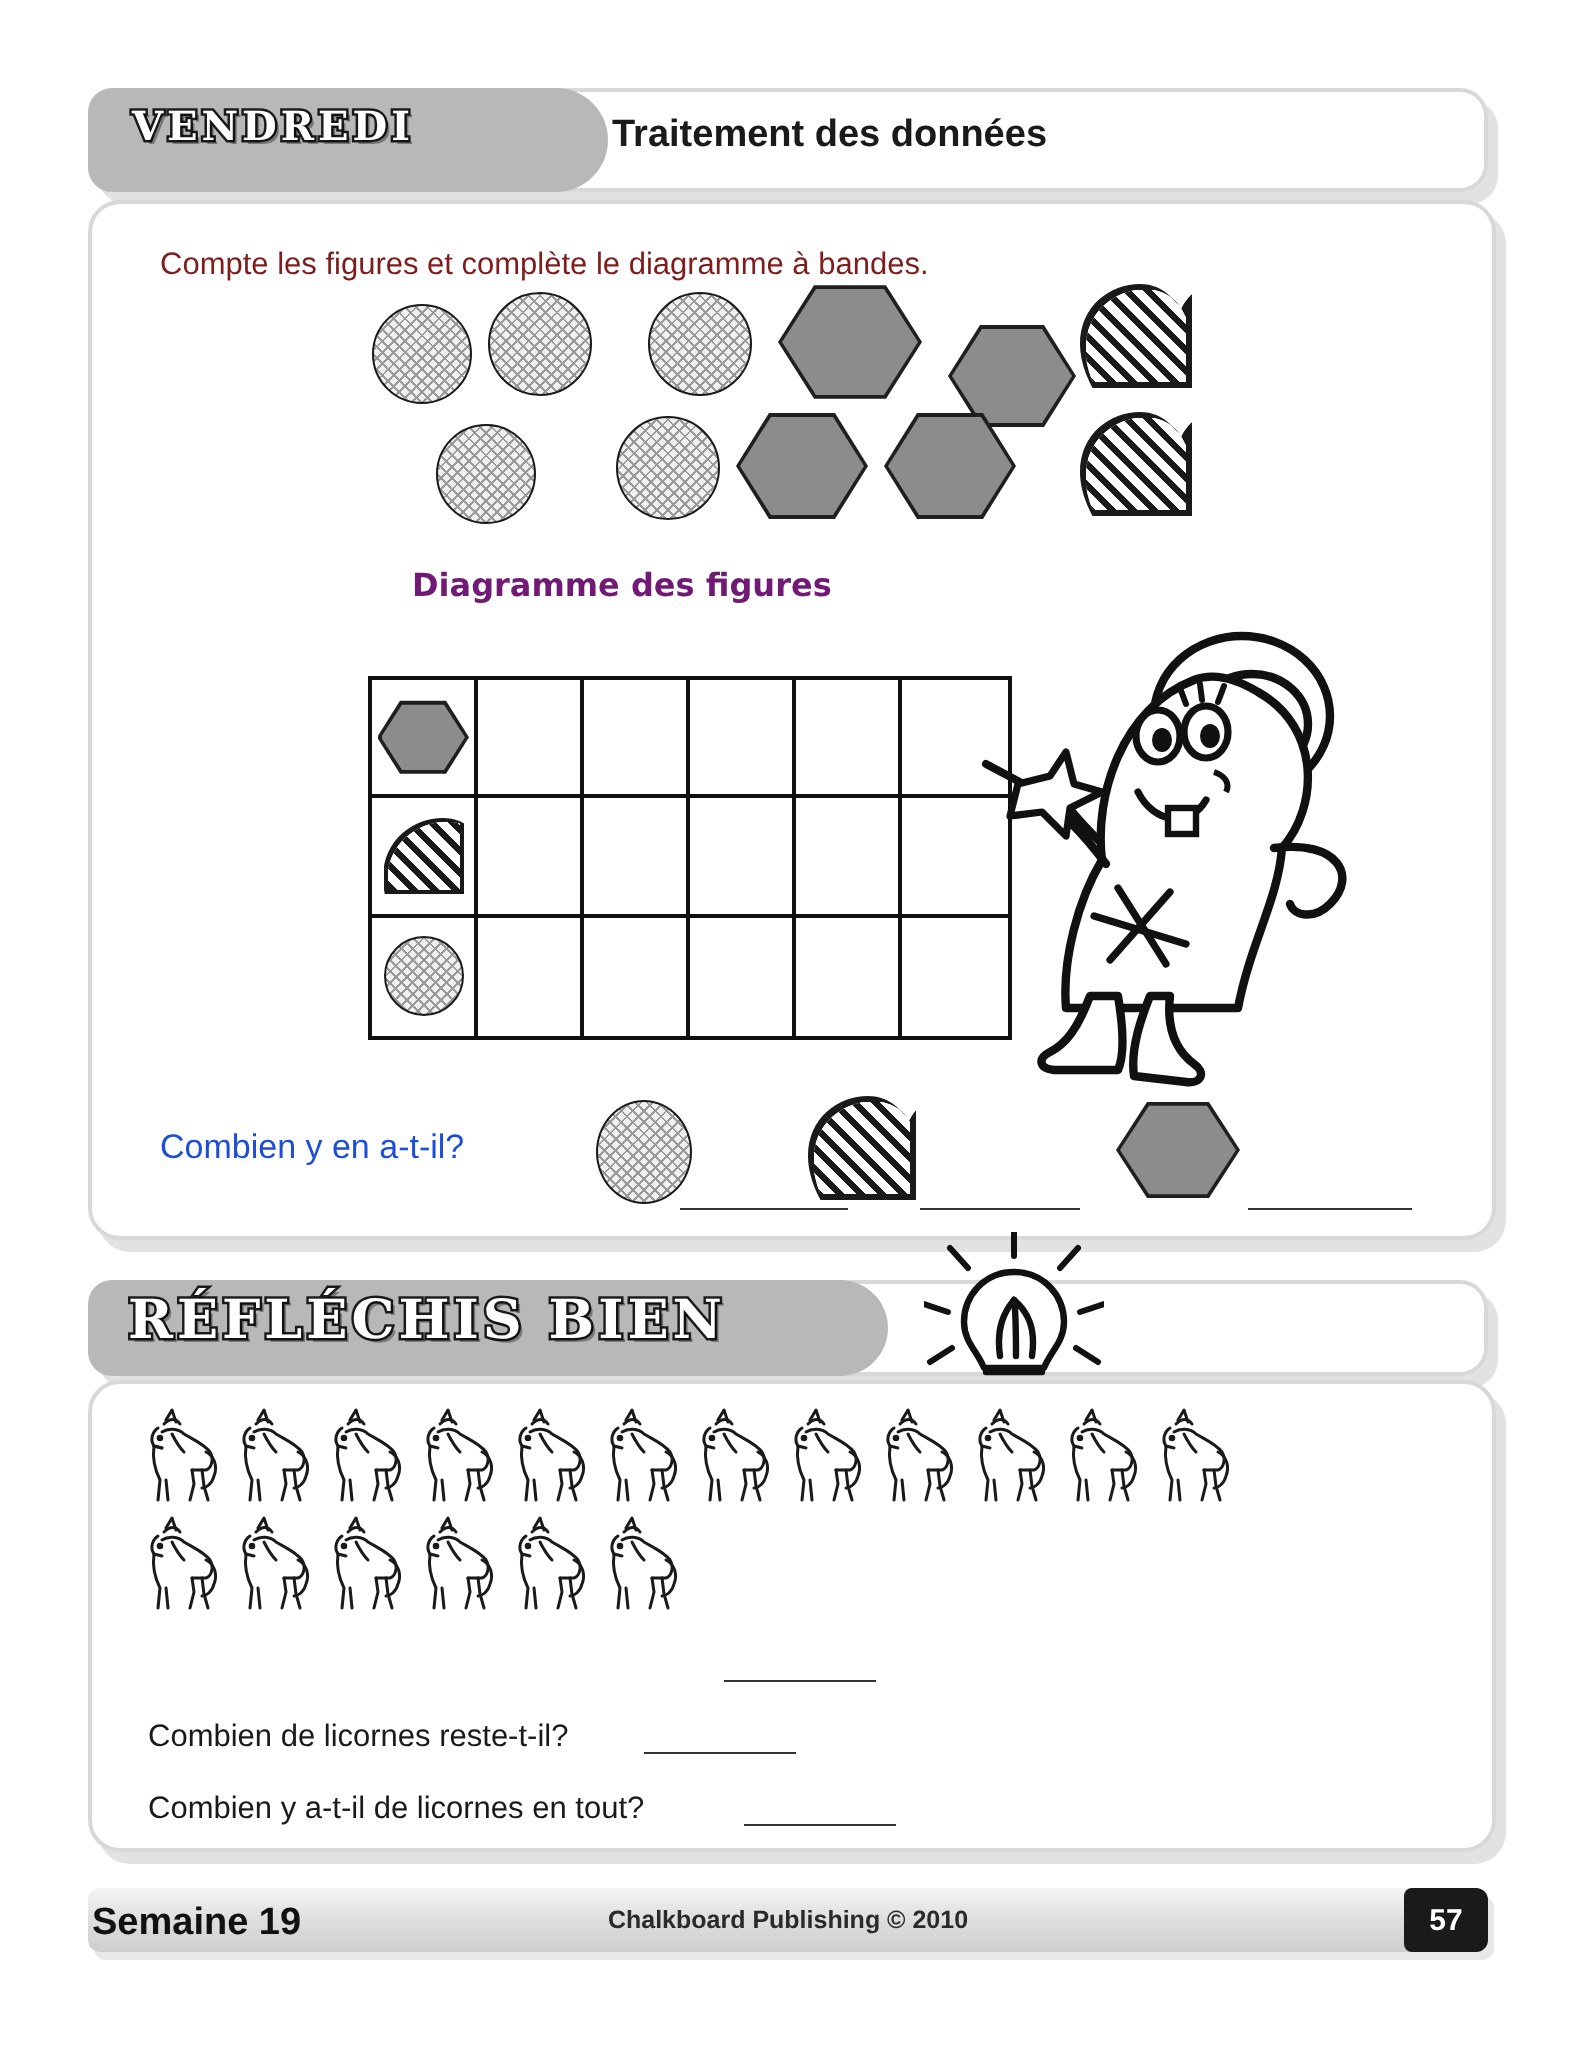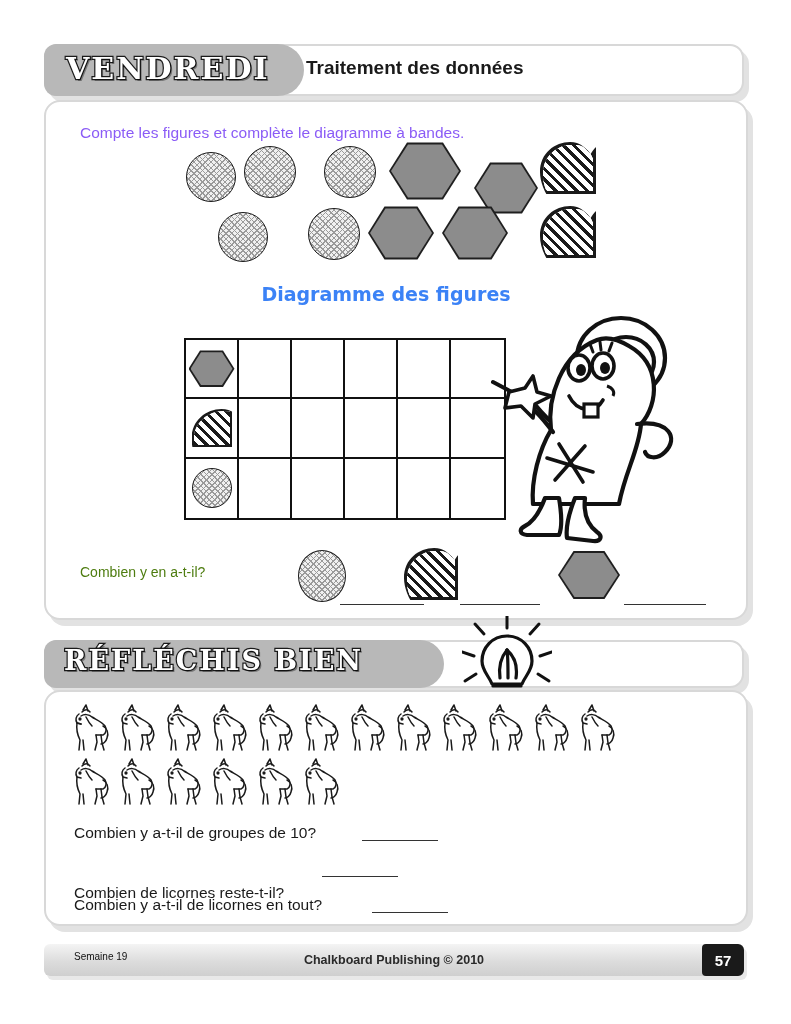--- a/index.html
+++ b/index.html
@@ -53,21 +53,21 @@
     left: 0; top: 0;
     width: 260px; height: 52px;
     background: #b8b8b8;
     border-radius: 14px 30px 30px 14px;
   }
   .day-badge-text {
     position: absolute;
     left: 22px;
     top: 7px;
     font-family: "DejaVu Serif", serif;
-    font-size: 30px;
+    font-size: 20px;
     font-weight: bold;
     letter-spacing: 2px;
     color: #ffffff;
     -webkit-text-stroke: 2.5px #1a1a1a;
     paint-order: stroke fill;
     text-shadow: 2px 2px 0 rgba(0,0,0,0.35);
     white-space: nowrap;
   }
   .day-subject {
     position: absolute;
@@ -84,21 +84,21 @@
     left: 44px;
     top: 100px;
     width: 700px;
     height: 516px;
   }
   .instruction {
     position: absolute;
     left: 34px;
     top: 22px;
     font-size: 15.5px;
-    color: #8b5cf6;
+    color: #7f1d1d;
     white-space: nowrap;
   }
 
   
   .shape-pool { position: absolute; left: 0; top: 0; width: 700px; height: 180px; }
   .shape { position: absolute; }
 
   .circle-sh {
     border-radius: 50%;
     border: 1.6px solid #1a1a1a;
@@ -123,25 +123,24 @@
     background-image: repeating-linear-gradient(45deg, #1a1a1a 0 3.2px, #ffffff 3.2px 7.5px);
     clip-path: path("M 50,100 C 16,72 0,49 0,30 C 0,11 15,0 30,0 C 40,0 47,6 50,14 C 53,6 60,0 70,0 C 85,0 100,11 100,30 C 100,49 84,72 50,100 Z");
   }
 
   
   .chart-title {
     position: absolute;
     left: 160px;
     top: 182px;
     width: 360px;
-    text-align: center;
     font-family: "DejaVu Sans", sans-serif;
-    font-size: 19px;
+    font-size: 16px;
     font-weight: bold;
-    color: #3b82f6;
+    color: #701a75;
     line-height: 1.12;
   }
 
   
   .chart-grid {
     position: absolute;
     left: 138px;
     top: 236px;
     width: 322px;
     height: 182px;
@@ -172,22 +171,22 @@
     top: 210px;
     width: 200px;
     height: 245px;
   }
 
   
   .count-question {
     position: absolute;
     left: 34px;
     top: 462px;
-    font-size: 14px;
-    color: #4d7c0f;
+    font-size: 17px;
+    color: #1d4ed8;
     white-space: nowrap;
   }
   .count-item { position: absolute; }
   .blank-line {
     position: absolute;
     height: 0;
     border-bottom: 1.6px solid #333333;
   }
 
   
@@ -260,23 +259,23 @@
     left: 44px;
     top: 944px;
     width: 700px;
     height: 32px;
     background: linear-gradient(to bottom, #f4f4f4 0%, #dcdcdc 55%, #cfcfcf 100%);
     border-radius: 6px;
     box-shadow: 3px 4px 0 0 #e8e8e8;
   }
   .footer-left {
     position: absolute;
-    left: 30px; top: 7px;
-    font-size: 10px;
-    font-weight: normal;
+    left: 2px; top: 7px;
+    font-size: 19px;
+    font-weight: bold;
     color: #111111;
   }
   .footer-center {
     position: absolute;
     left: 0; top: 9px;
     width: 700px;
     text-align: center;
     font-size: 12.5px;
     font-weight: bold;
     color: #2a2a2a;
@@ -750,24 +749,23 @@
               <path d="M26 31 L27 38 L25 46"></path>
               <path d="M31 31 L32 39 L34 46"></path>
               <path d="M33 22 C37 24 39 29 37 34 C36 38 33 40 31 40"></path>
               <path d="M12 8 C15 5 18 5 20 8"></path>
               <circle cx="10" cy="15" r="0.9" fill="#1a1a1a"></circle>
               <path d="M16 13 C18 17 20 20 22 22"></path>
             </g>
           </svg></div>
     </div>
 
-    <div class="q-line" style="left:28px;top:132px;">Combien y a-t-il de groupes de 10?</div>
     <div class="blank-line" style="left:316px;top:148px;width:76px;"></div>
 
-    <div class="q-line" style="left:28px;top:168px;margin-top:24px;">Combien de licornes reste-t-il?</div>
+    <div class="q-line" style="left:28px;top:168px;">Combien de licornes reste-t-il?</div>
     <div class="blank-line" style="left:276px;top:184px;width:76px;"></div>
 
     <div class="q-line" style="left:28px;top:204px;">Combien y a-t-il de licornes en tout?</div>
     <div class="blank-line" style="left:326px;top:220px;width:76px;"></div>
   </div>
 
   <div class="footer">
     <div class="footer-left">Semaine 19</div>
     <div class="footer-center">Chalkboard Publishing © 2010</div>
     <div class="footer-page">57</div>

